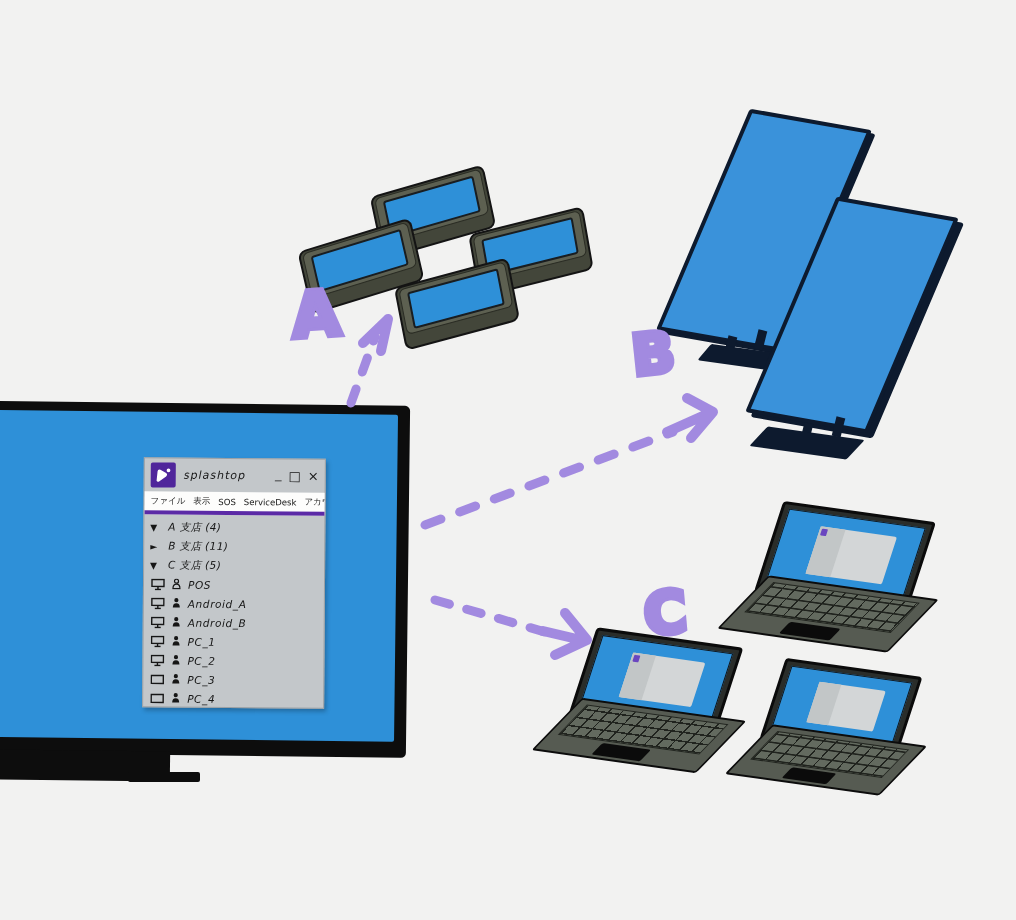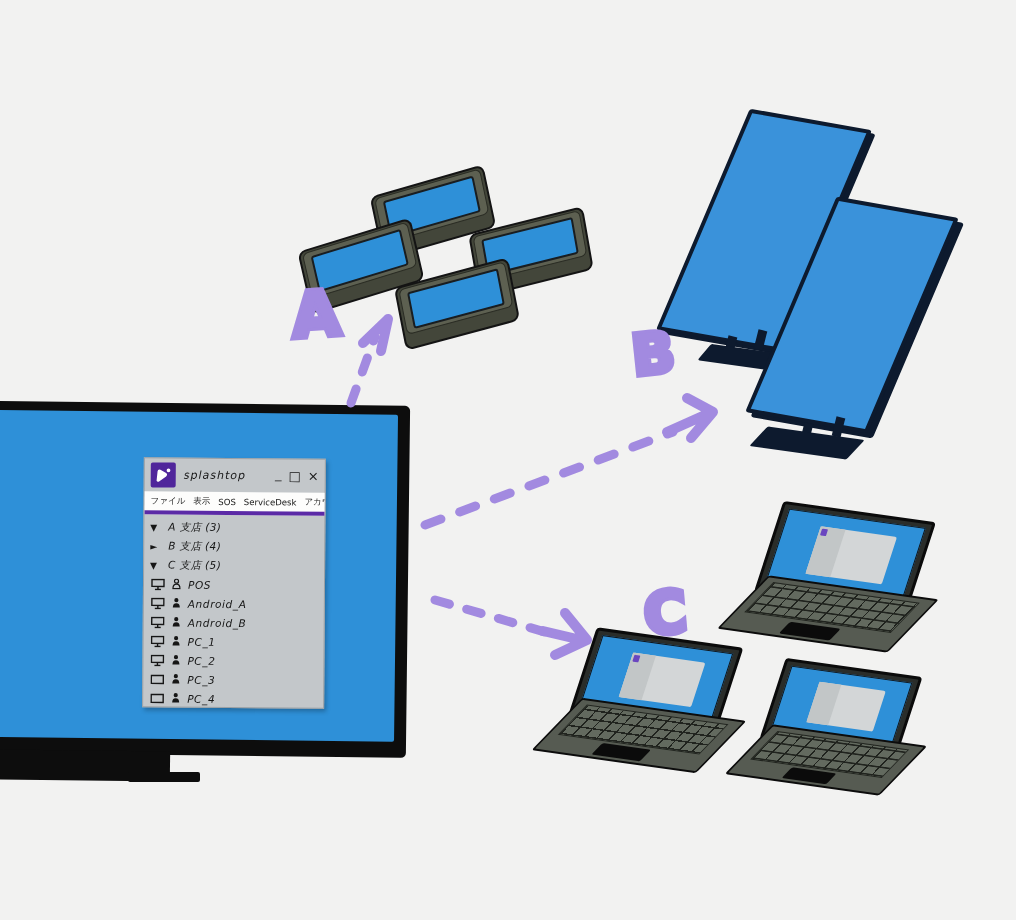--- a/index.html
+++ b/index.html
@@ -171,25 +171,25 @@
     <div class="menubar">
       <span>ファイル</span>
       <span>表示</span>
       <span>SOS</span>
       <span>ServiceDesk</span>
       <span>アカウント</span>
     </div>
     <div class="tree">
       <div class="row">
         <span class="tri">▼</span>
-        <span class="lbl">A 支店 (3)</span>
+        <span class="lbl">A 支店 (4)</span>
       </div>
       <div class="row">
         <span class="tri">►</span>
-        <span class="lbl">B 支店 (4)</span>
+        <span class="lbl">B 支店 (11)</span>
       </div>
       <div class="row">
         <span class="tri">▼</span>
         <span class="lbl">C 支店 (5)</span>
       </div>
 
       <div class="row">
         <span class="dev-ic">
             <svg width="14" height="12" viewBox="0 0 14 12">
               <rect x="1" y="1" width="12" height="7" fill="none" stroke="#161616" stroke-width="1.4"></rect>

